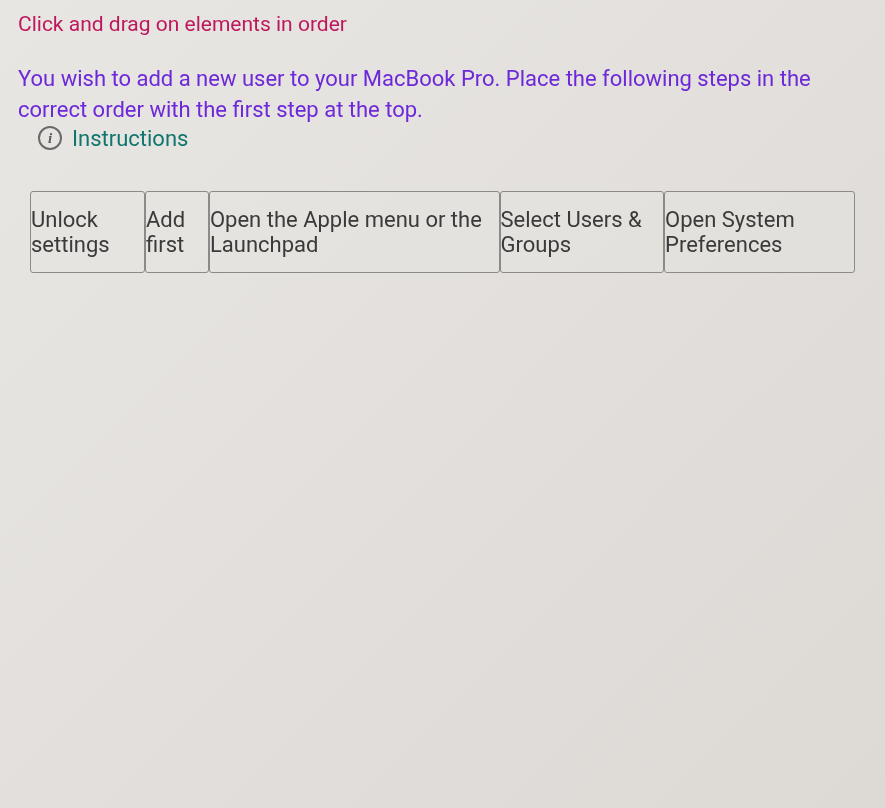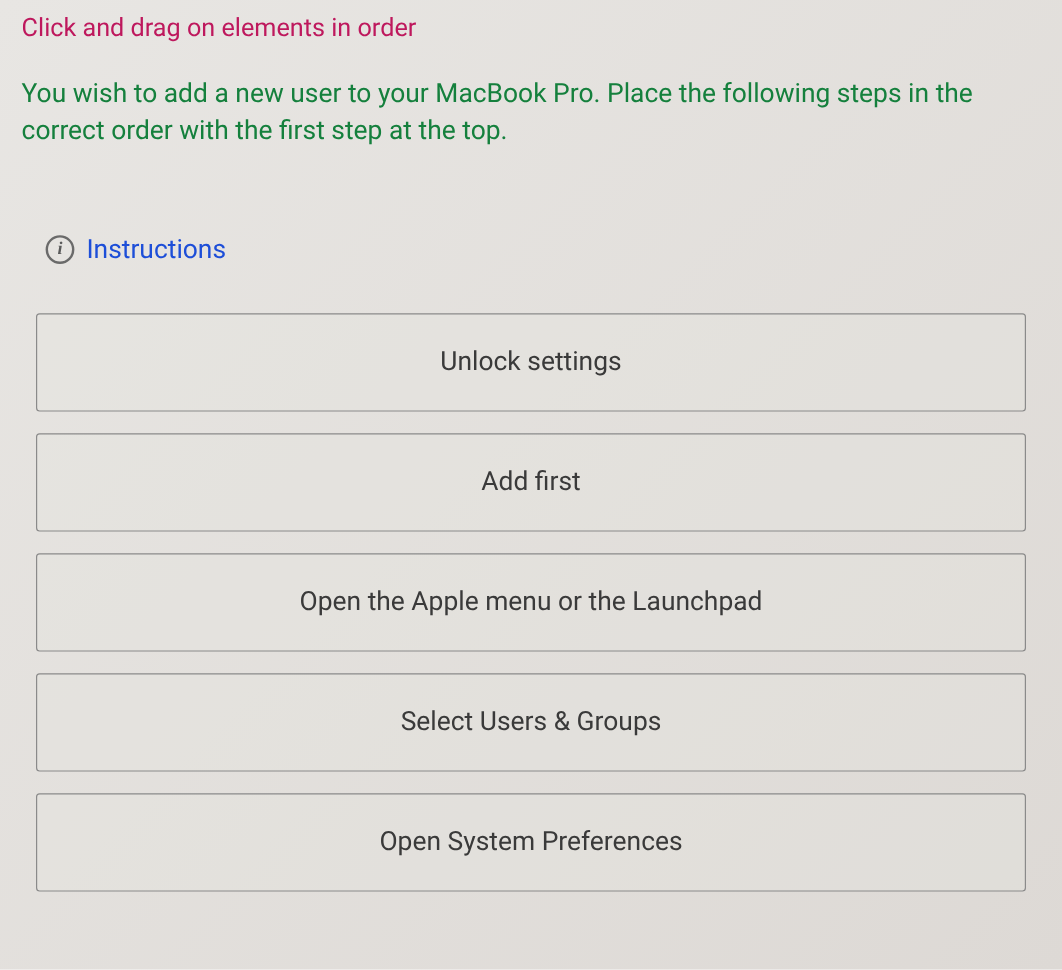--- a/index.html
+++ b/index.html
@@ -17,23 +17,22 @@
       overflow: hidden;
     }
     .hint {
       font-size: 21px;
       color: #be185d;
       margin-bottom: 28px;
       font-weight: 400;
     }
     .question {
       font-size: 22px;
-      color: #15803d;
+      color: #6d28d9;
       line-height: 1.4;
-      margin-bottom: 70px;
       font-weight: 400;
     }
     .instructions-row {
       display: flex;
       align-items: center;
       gap: 10px;
       margin-left: 20px;
       margin-bottom: 40px;
     }
     .info-icon {
@@ -46,27 +45,26 @@
       justify-content: center;
       font-family: Georgia, serif;
       font-style: italic;
       font-weight: bold;
       font-size: 15px;
       color: #5a5a5a;
       flex-shrink: 0;
     }
     .instructions-label {
       font-size: 22px;
-      color: #1d4ed8;
+      color: #0f766e;
     }
     .items {
       padding: 0 12px;
       display: flex;
-      flex-direction: column;
-      gap: 18px;
+      flex-direction: row;
     }
     .drag-item {
       border: 1.5px solid #8a8a8a;
       background: rgba(230, 228, 224, 0.35);
       border-radius: 3px;
       height: 82px;
       display: flex;
       align-items: center;
       justify-content: center;
       font-size: 22px;

